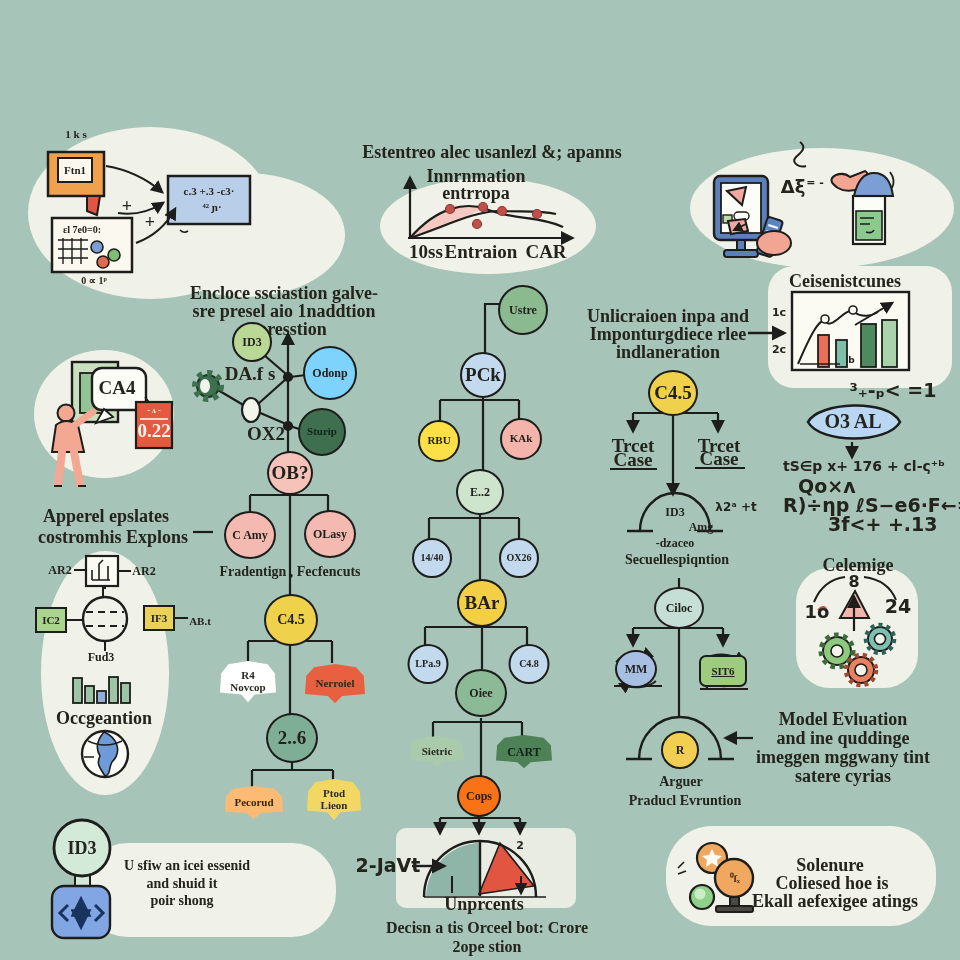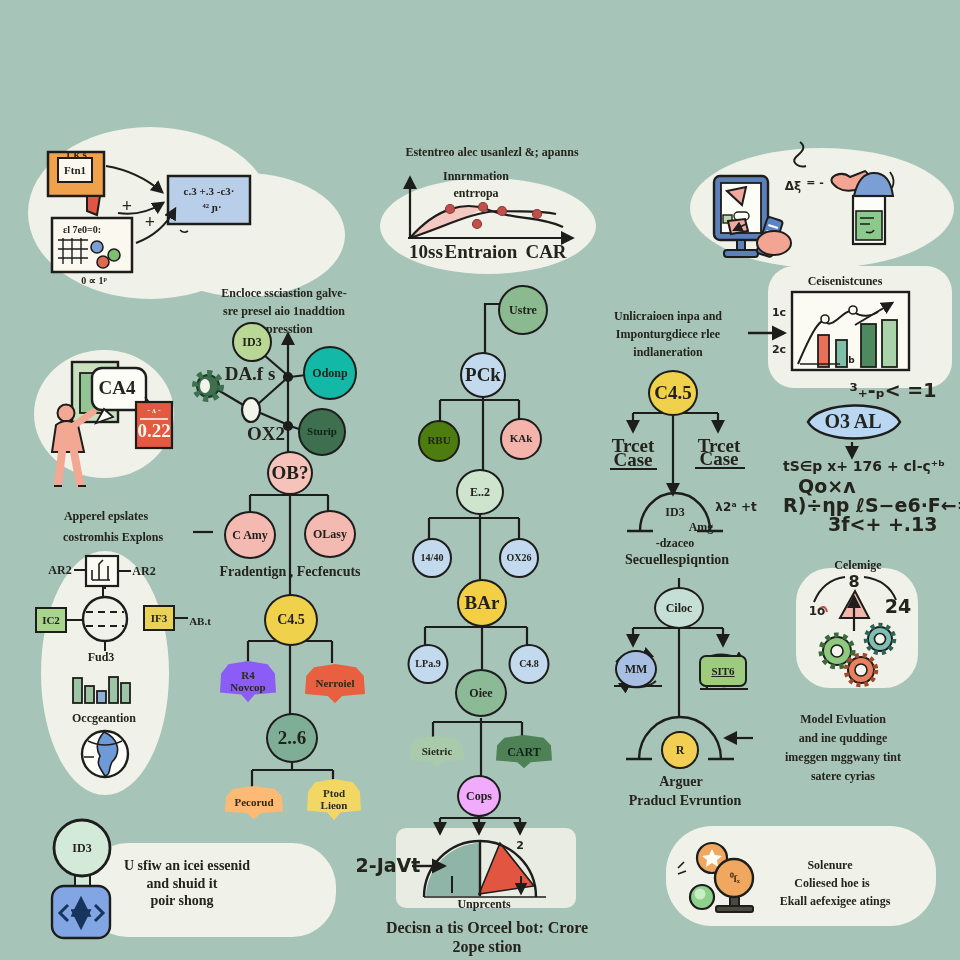--- a/index.html
+++ b/index.html
@@ -5,21 +5,21 @@
   html,body{margin:0;padding:0;background:#6f8a81;}
   #canvas{position:relative;width:960px;height:960px;background:#a7c4b8;overflow:hidden;
           font-family:"Liberation Serif",serif;}
   #art{position:absolute;left:0;top:0;z-index:1;}
   .t{position:absolute;transform:translate(-50%,-50%);white-space:nowrap;z-index:2;
      font-family:"Liberation Serif",serif;font-weight:bold;color:#24241d;text-align:center;}
   .tl{position:absolute;transform:translate(0,-50%);white-space:nowrap;z-index:2;
      font-family:"DejaVu Sans",sans-serif;font-weight:bold;color:#24241d;}
   .hand{font-family:"DejaVu Sans",sans-serif;}
   .s8{font-size:8px}.s9{font-size:9px}.s10{font-size:10px}.s11{font-size:11px}
-  .s12{font-size:12px}.s13{font-size:19px}.s14{font-size:14px}.s15{font-size:12px}
+  .s12{font-size:12px}.s13{font-size:19px}.s14{font-size:14px}.s15{font-size:18px}
   .s16{font-size:16px}.s18{font-size:18px}.s20{font-size:20px}.s31{font-size:31px}
   .node{position:absolute;transform:translate(-50%,-50%);border:2.5px solid #1d1d1b;
         border-radius:50%;display:flex;align-items:center;justify-content:center;z-index:2;
         font-family:"Liberation Serif",serif;font-weight:bold;color:#22221c;text-align:center;line-height:1.05;}
   .banner{position:absolute;transform:translate(-50%,-50%);display:flex;align-items:center;
         justify-content:center;z-index:2;font-family:"Liberation Serif",serif;font-weight:bold;
         color:#2a2a20;text-align:center;line-height:1.05;
         clip-path:polygon(0% 75%,2% 30%,15% 8%,50% 0%,85% 8%,98% 30%,100% 75%,62% 80%,50% 98%,38% 80%);}
   .box{position:absolute;transform:translate(-50%,-50%);border:2px solid #1d1d1b;z-index:2;
        display:flex;align-items:center;justify-content:center;font-family:"Liberation Serif",serif;
@@ -271,21 +271,21 @@
     <polygon points="712,849 715,855 722,856 717,860 718,867 712,863 706,867 707,860 702,856 709,855" fill="#fdfdf5" stroke-width="0"></polygon>
     <circle cx="702" cy="897" r="12" fill="#8fd08a" stroke-width="2.2"></circle>
     <circle cx="700" cy="894" r="5.5" fill="#c9edc5" stroke-width="0"></circle>
     <rect x="730" y="894" width="9" height="13" fill="#4a4a42"></rect>
     <rect x="716" y="906" width="37" height="6" rx="2" fill="#4a4a42"></rect>
     <circle cx="734" cy="878" r="19" fill="#f0a860" stroke-width="2.4"></circle>
   </g>
 </svg>
 
 
-<div class="t s11" style="left:76px;top:154px">1 k s</div>
+<div class="t s11" style="left:76px;top:134px">1 k s</div>
 <div class="t s11" style="left:75px;top:170px">Ftn1</div>
 <div class="t s11" style="left:209px;top:191px">c.3 +.3 -c3·</div>
 <div class="t s11" style="left:212px;top:207px">⁴² ɲ·</div>
 <div class="t s10" style="left:82px;top:229px">εl 7e0=0:</div>
 <div class="t s10" style="left:94px;top:280px">0 ∝ 1ᵖ</div>
 <div class="t s18" style="left:127px;top:206px">+</div>
 <div class="t s18" style="left:150px;top:222px">+</div>
 
 <div class="t s15" style="left:492px;top:152px">Estentreo alec usanlezl &amp;; apanns</div>
 <div class="t s15" style="left:476px;top:176px">Innrnmation</div>
@@ -302,29 +302,29 @@
 <div class="t s11 hand" style="left:779px;top:349px">2c</div>
 <div class="t s9 hand" style="left:850px;top:360px">ib</div>
 <div class="t s13 hand" style="left:893px;top:390px">³₊-ₚ&lt; =1</div>
 
 <div class="t s15" style="left:284px;top:293px">Encloce ssciastion galve-</div>
 <div class="t s15" style="left:284px;top:311px">sre presel aio 1naddtion</div>
 <div class="t s15" style="left:284px;top:329px">aspresstion</div>
 
 <div class="node s12" style="left:252px;top:342px;width:36px;height:36px;background:#b9d795">ID3</div>
 <div class="t s13" style="left:250px;top:374px">DA.f s</div>
-<div class="node s12" style="left:330px;top:373px;width:50px;height:50px;background:#14b8a6">Odonp</div>
+<div class="node s12" style="left:330px;top:373px;width:50px;height:50px;background:#7dd3fc">Odonp</div>
 <div class="t s13" style="left:266px;top:434px">OX2</div>
 <div class="node s11" style="left:322px;top:432px;width:44px;height:44px;background:#3e7050;color:#10231a">Sturip</div>
 <div class="node s13" style="left:290px;top:473px;width:42px;height:40px;background:#f6c3bb">OB?</div>
 <div class="node s12" style="left:250px;top:535px;width:48px;height:44px;background:#f4b9b1">C Amy</div>
 <div class="node s12" style="left:330px;top:534px;width:48px;height:44px;background:#f4b9b1">OLasy</div>
 <div class="t s14" style="left:290px;top:572px">Fradentign , Fecfencuts</div>
 <div class="node s14" style="left:291px;top:620px;width:50px;height:48px;background:#f0d14b">C4.5</div>
-<div class="banner s11" style="left:248px;top:682px;width:56px;height:42px;background:#8b5cf6">
+<div class="banner s11" style="left:248px;top:682px;width:56px;height:42px;background:#ffffff">
       <span><span>R4</span><br><span>Novcop</span></span>
     </div>
 <div class="banner s11" style="left:335px;top:684px;width:60px;height:40px;background:#e8603f">
       <span>Nerroiel</span>
     </div>
 <div class="node s13" style="left:292px;top:738px;width:48px;height:46px;background:#7fae96">2..6</div>
 <div class="banner s11" style="left:254px;top:803px;width:58px;height:34px;background:#fdba74">
       <span>Pecorud</span>
     </div>
 <div class="banner s11" style="left:334px;top:800px;width:54px;height:42px;background:#f2d862">
@@ -339,36 +339,36 @@
 <div class="t s12" style="left:60px;top:570px">AR2</div>
 <div class="t s12" style="left:144px;top:571px">AR2</div>
 <div class="t s11" style="left:51px;top:620px">IC2</div>
 <div class="t s11" style="left:159px;top:618px">IF3</div>
 <div class="t s11" style="left:200px;top:621px">AB.t</div>
 <div class="t s12" style="left:101px;top:657px">Fud3</div>
 <div class="t s15" style="left:104px;top:718px">Occgeantion</div>
 
 <div class="node s12" style="left:523px;top:310px;width:46px;height:46px;background:#8cba90">Ustre</div>
 <div class="node s13" style="left:483px;top:375px;width:42px;height:42px;background:#c3d9ee">PCk</div>
-<div class="node s11" style="left:439px;top:441px;width:38px;height:38px;background:#4d7c0f">RBU</div>
+<div class="node s11" style="left:439px;top:441px;width:38px;height:38px;background:#fde047">RBU</div>
 <div class="node s11" style="left:521px;top:439px;width:38px;height:38px;background:#f4b4ac">KAk</div>
 <div class="node s12" style="left:480px;top:492px;width:44px;height:42px;background:#cfe4cd">E..2</div>
 <div class="node s10" style="left:432px;top:558px;width:36px;height:36px;background:#c3d9ee">14/40</div>
 <div class="node s10" style="left:519px;top:558px;width:36px;height:36px;background:#c3d9ee">OX26</div>
 <div class="node s13" style="left:482px;top:603px;width:46px;height:44px;background:#f2cf45">BAr</div>
 <div class="node s10" style="left:428px;top:664px;width:37px;height:36px;background:#c3d9ee">LPa.9</div>
 <div class="node s10" style="left:529px;top:664px;width:37px;height:36px;background:#c3d9ee">C4.8</div>
 <div class="node s12" style="left:481px;top:693px;width:48px;height:44px;background:#8cba96">Oiee</div>
 <div class="banner s11" style="left:437px;top:752px;width:54px;height:32px;background:#a9cbab">
       <span>Sietric</span>
     </div>
 <div class="banner s12" style="left:524px;top:752px;width:56px;height:34px;background:#4e8156;color:#0e2416">
       <span>CART</span>
     </div>
-<div class="node s12" style="left:479px;top:796px;width:40px;height:38px;background:#f0abfc">Cops</div>
+<div class="node s12" style="left:479px;top:796px;width:40px;height:38px;background:#f97316">Cops</div>
 
 <div class="t s15" style="left:668px;top:316px">Unlicraioen inpa and</div>
 <div class="t s15" style="left:668px;top:334px">Imponturgdiece rlee</div>
 <div class="t s15" style="left:668px;top:352px">indlaneration</div>
 <div class="node s13" style="left:673px;top:393px;width:46px;height:42px;background:#f0d14b">C4.5</div>
 <div class="t s13" style="left:633px;top:446px">Trcet</div>
 <div class="t s13" style="left:633px;top:460px">Case</div>
 <div class="t s13" style="left:719px;top:446px">Trcet</div>
 <div class="t s13" style="left:719px;top:459px">Case</div>
 <div class="t s12" style="left:675px;top:512px">ID3</div>

